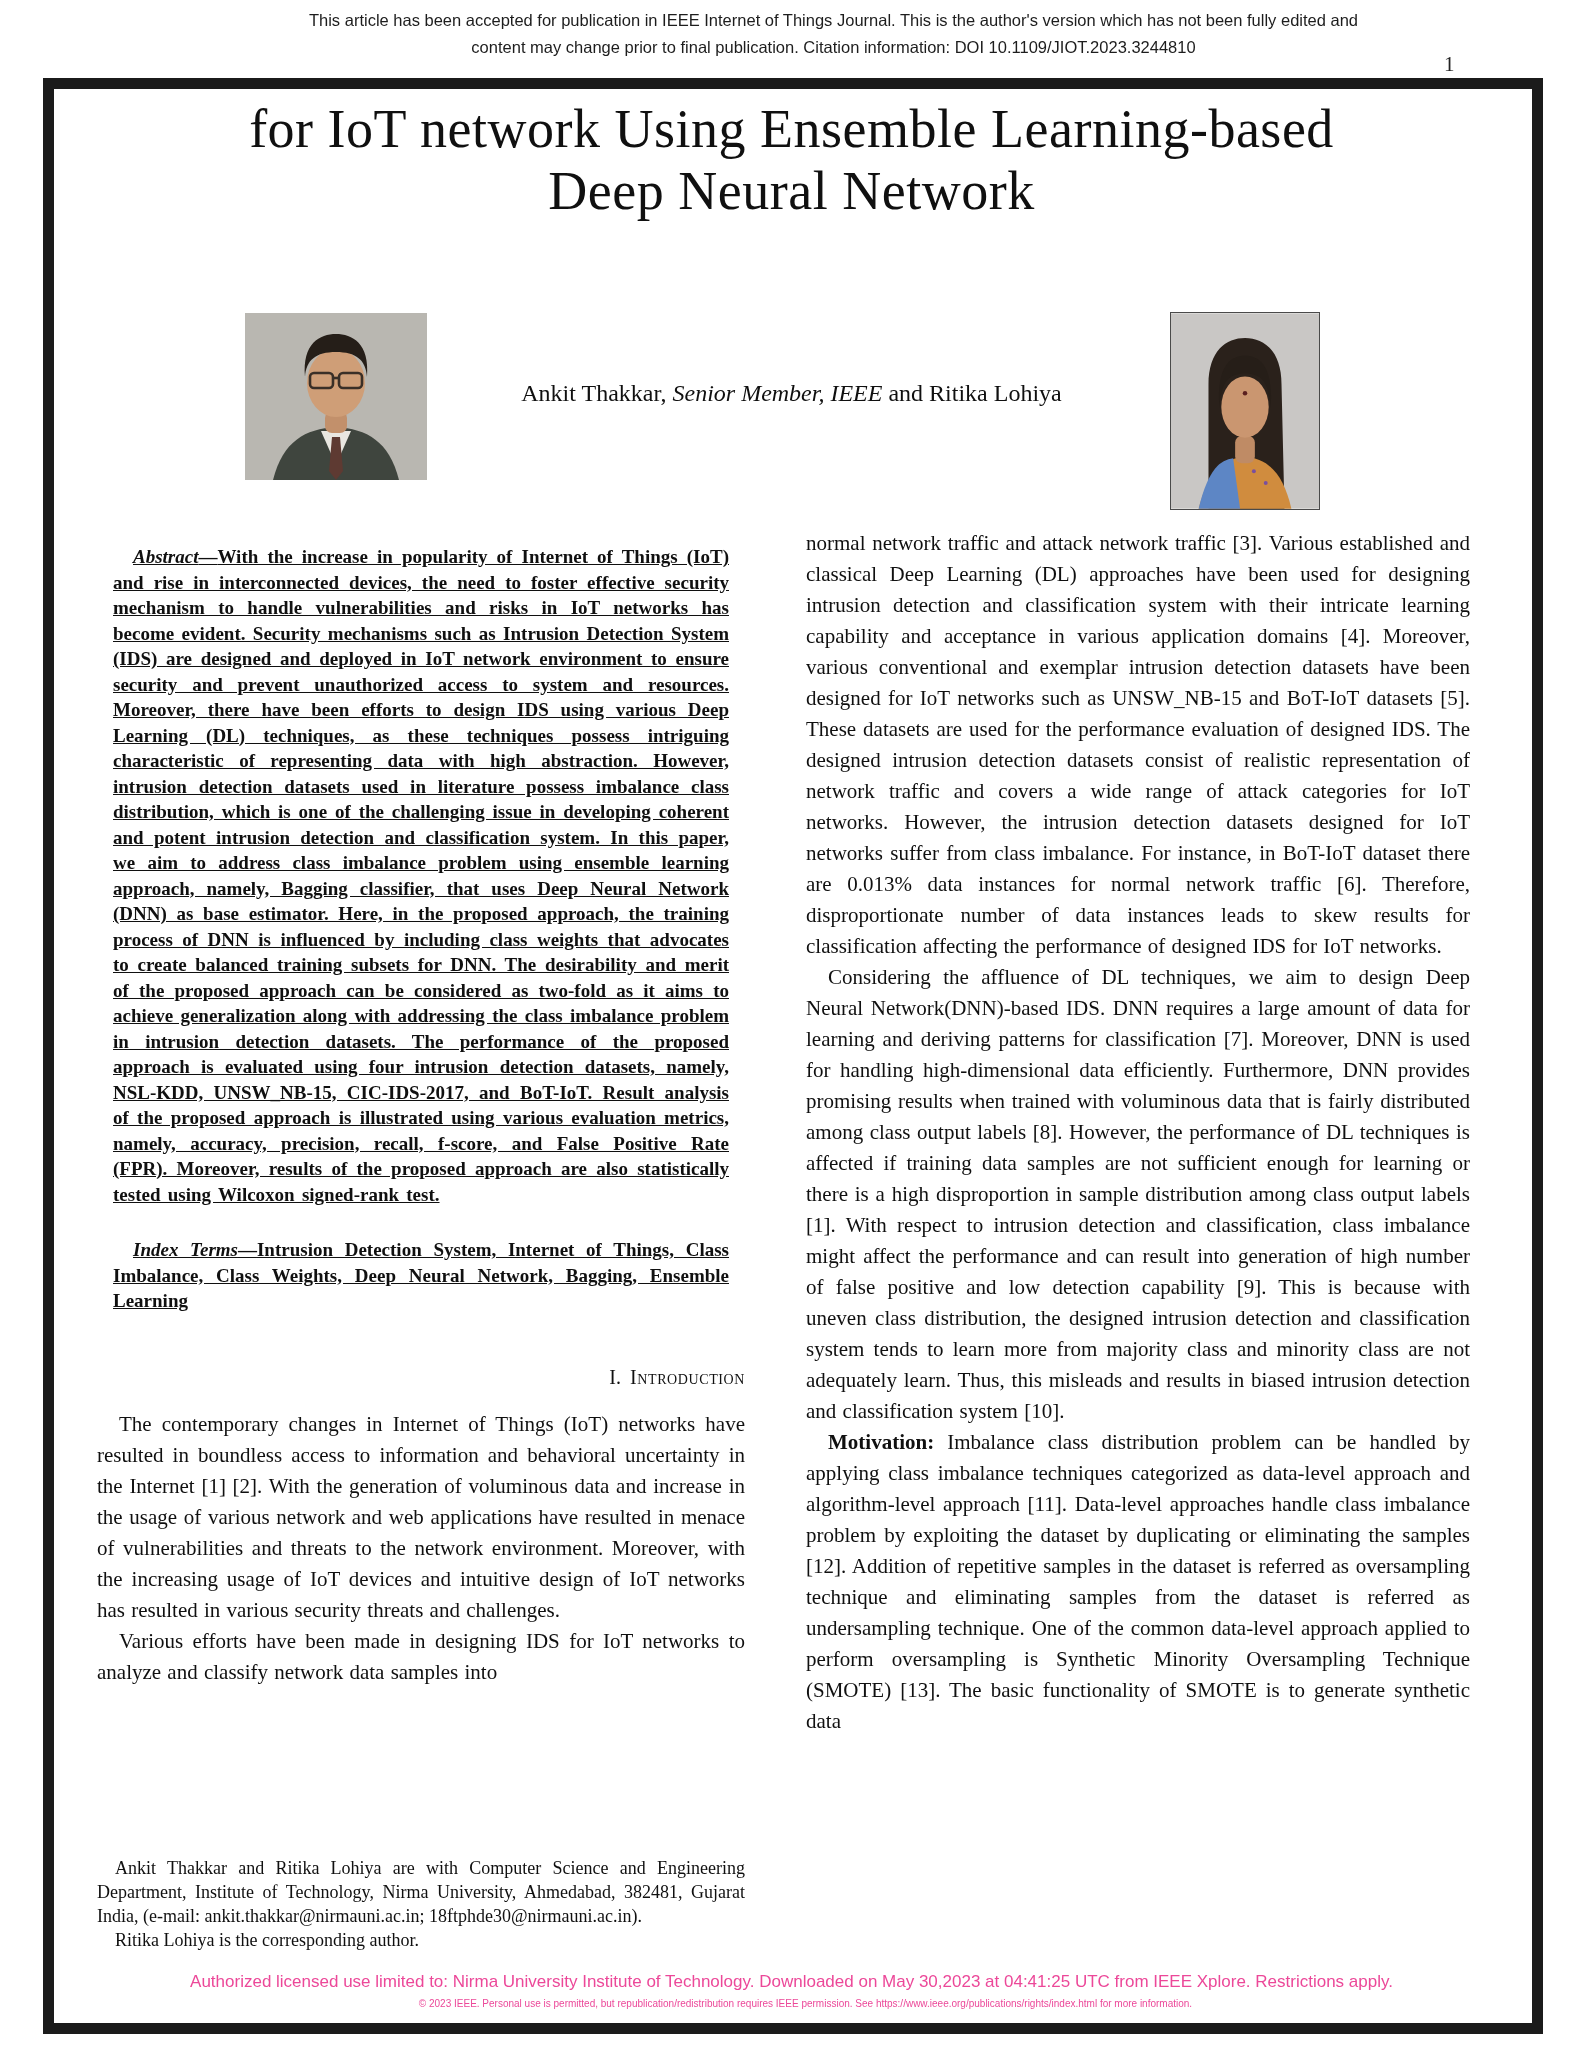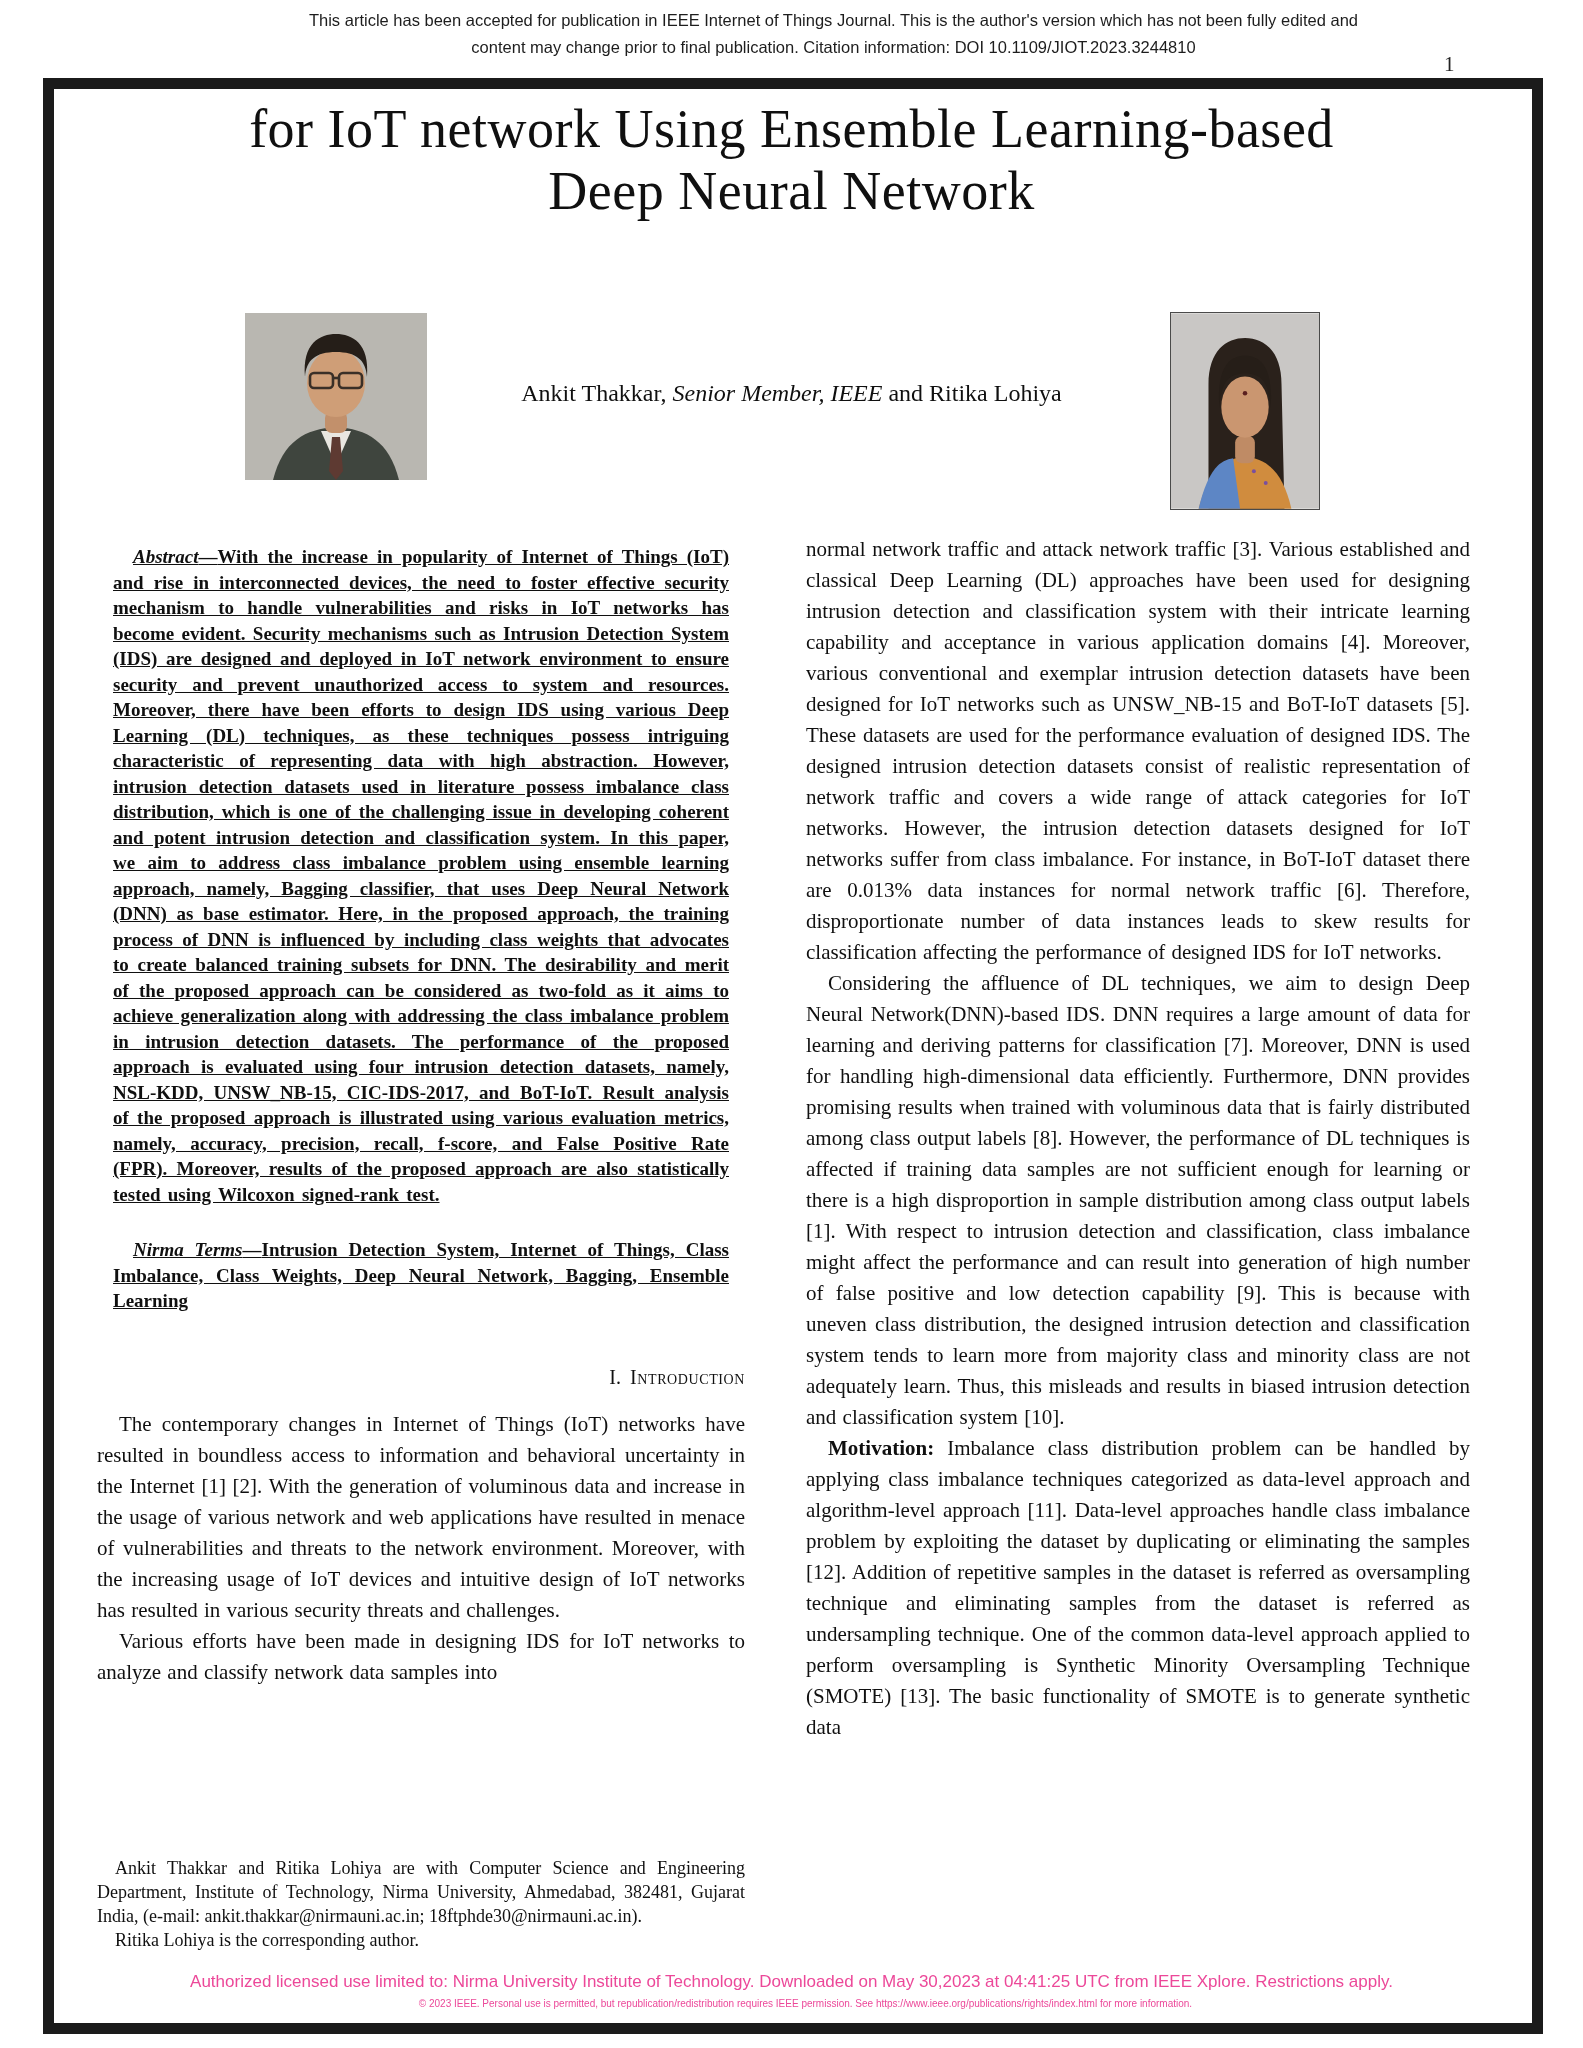--- a/index.html
+++ b/index.html
@@ -29,21 +29,21 @@
   .authors{
     position:absolute;top:380px;left:0;width:100%;text-align:center;font-size:24px;
   }
   .photo{position:absolute;overflow:hidden;}
   .photo-left{left:245px;top:313px;width:182px;height:167px;}
   .photo-right{left:1170px;top:312px;width:150px;height:198px;border:1px solid #4a4a4a;box-sizing:border-box;}
   .photo svg{display:block;width:100%;height:100%;}
 
   .col{position:absolute;top:528px;text-align:justify;}
   .col-left{left:97px;width:648px;height:1424px;display:flex;flex-direction:column;}
-  .col-right{left:806px;width:664px;margin-top:6px;}
+  .col-right{left:806px;width:664px;}
 
   .abstract,.index-terms{
     font-size:19px;font-weight:bold;line-height:25.5px;margin:16px;
     text-indent:20px;word-spacing:2.5px;text-decoration:underline;
   }
   .index-terms{margin-top:14px;}
   .ab-label{font-style:italic;}
   .section-heading{
     font-size:20px;font-weight:400;text-align:right;margin:36px 0 20px;text-indent:0;
   }
@@ -107,21 +107,21 @@
     <path d="M49 96 C46 54 60 43 75 43 C90 43 104 54 101 96 C99 69 92 61 75 61 C58 61 51 69 49 96 Z" fill="#261e18"></path>
     <circle cx="75" cy="81" r="2.3" fill="#5a1f1f"></circle>
   </svg>
 </div>
 
 <div class="frame"></div>
 
 <div class="col col-left">
   <p class="abstract"><span class="ab-label">Abstract</span><span>—</span><span>With the increase in popularity of Internet of Things (IoT) and rise in interconnected devices, the need to foster effective security mechanism to handle vulnerabilities and risks in IoT networks has become evident. Security mechanisms such as Intrusion Detection System (IDS) are designed and deployed in IoT network environment to ensure security and prevent unauthorized access to system and resources. Moreover, there have been efforts to design IDS using various Deep Learning (DL) techniques, as these techniques possess intriguing characteristic of representing data with high abstraction. However, intrusion detection datasets used in literature possess imbalance class distribution, which is one of the challenging issue in developing coherent and potent intrusion detection and classification system. In this paper, we aim to address class imbalance problem using ensemble learning approach, namely, Bagging classifier, that uses Deep Neural Network (DNN) as base estimator. Here, in the proposed approach, the training process of DNN is influenced by including class weights that advocates to create balanced training subsets for DNN. The desirability and merit of the proposed approach can be considered as two-fold as it aims to achieve generalization along with addressing the class imbalance problem in intrusion detection datasets. The performance of the proposed approach is evaluated using four intrusion detection datasets, namely, NSL-KDD, UNSW_NB-15, CIC-IDS-2017, and BoT-IoT. Result analysis of the proposed approach is illustrated using various evaluation metrics, namely, accuracy, precision, recall, f-score, and False Positive Rate (FPR). Moreover, results of the proposed approach are also statistically tested using Wilcoxon signed-rank test.</span></p>
 
-  <p class="index-terms"><span class="ab-label">Nirma Terms</span><span>—</span><span>Intrusion Detection System, Internet of Things, Class Imbalance, Class Weights, Deep Neural Network, Bagging, Ensemble Learning</span></p>
+  <p class="index-terms"><span class="ab-label">Index Terms</span><span>—</span><span>Intrusion Detection System, Internet of Things, Class Imbalance, Class Weights, Deep Neural Network, Bagging, Ensemble Learning</span></p>
 
   <h2 class="section-heading"><span class="sec-num">I.</span><span class="sec-title">Introduction</span></h2>
 
   <p class="body-p indent">The contemporary changes in Internet of Things (IoT) networks have resulted in boundless access to information and behavioral uncertainty in the Internet [1] [2]. With the generation of voluminous data and increase in the usage of various network and web applications have resulted in menace of vulnerabilities and threats to the network environment. Moreover, with the increasing usage of IoT devices and intuitive design of IoT networks has resulted in various security threats and challenges.</p>
   <p class="body-p indent">Various efforts have been made in designing IDS for IoT networks to analyze and classify network data samples into</p>
 
   <div class="footnote">
     <p>Ankit Thakkar and Ritika Lohiya are with Computer Science and Engineering Department, Institute of Technology, Nirma University, Ahmedabad, 382481, Gujarat India, (e-mail: ankit.thakkar@nirmauni.ac.in; 18ftphde30@nirmauni.ac.in).</p>
     <p>Ritika Lohiya is the corresponding author.</p>
   </div>

